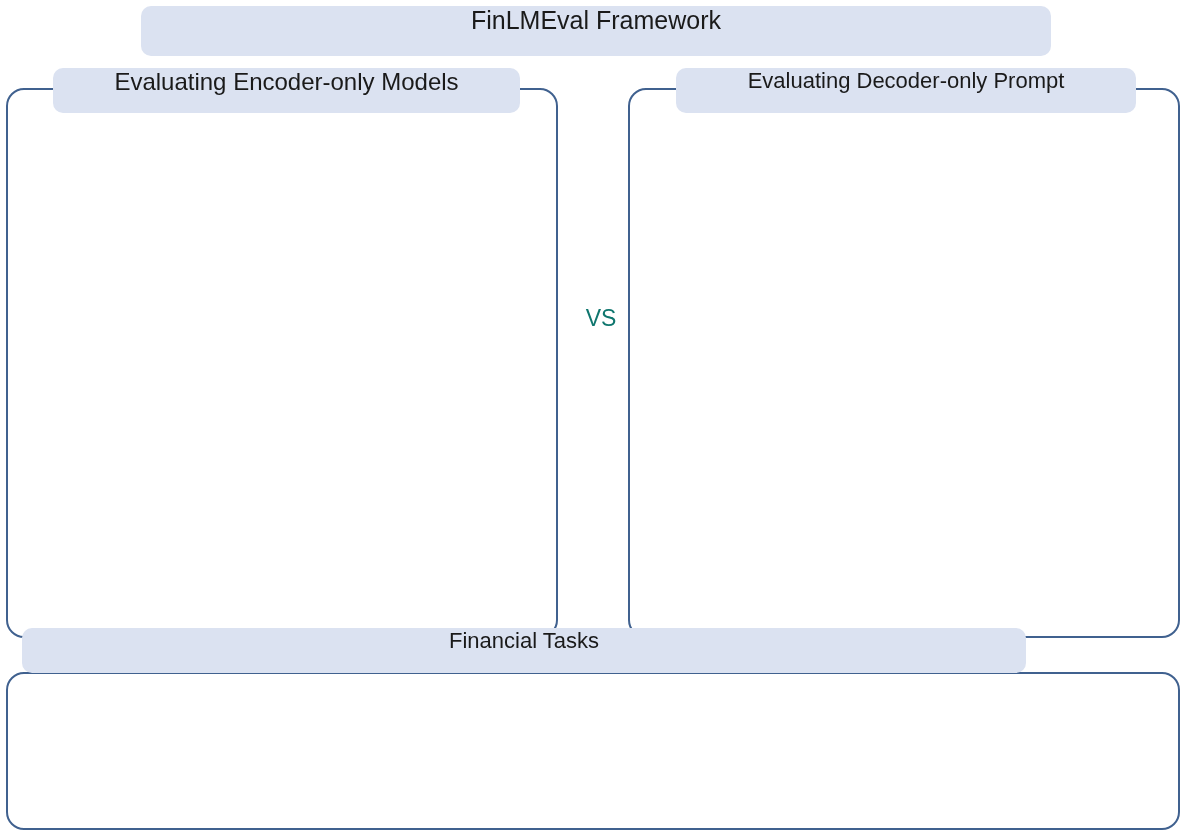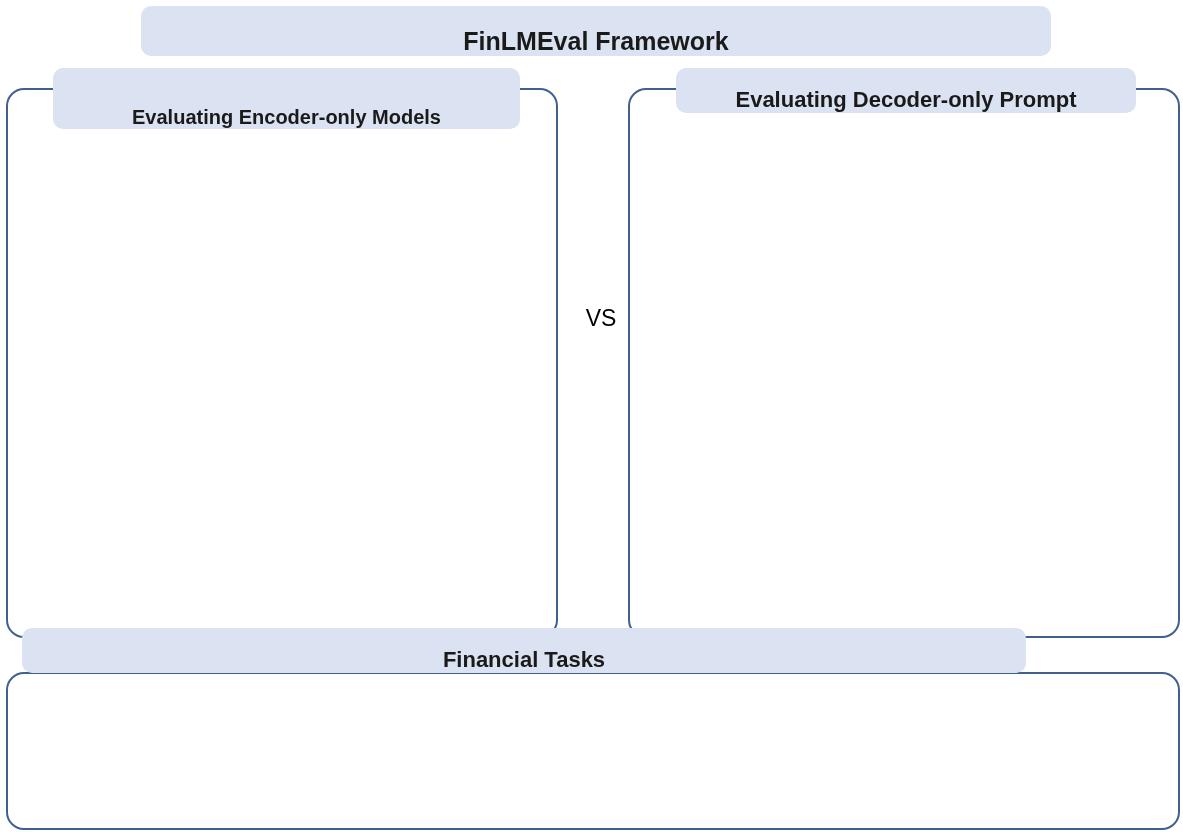--- a/index.html
+++ b/index.html
@@ -10,43 +10,42 @@
     color:#111;
     position:relative;
     overflow:hidden;
   }
   .abs{position:absolute;}
 
   
   .band{
     background:#dbe2f1;
     border-radius:10px;
-    display:flex;align-items:flex-end;justify-content:center;
+    display:flex;align-items:flex-start;justify-content:center;
     color:#1a1a1a;
     z-index:5;
-    font-weight:bold;
   }
   #framework-band{left:141px;top:6px;width:910px;height:50px;font-size:25px;}
-  #encoder-band{left:53px;top:68px;width:467px;height:61px;font-size:20px;}
+  #encoder-band{left:53px;top:68px;width:467px;height:45px;font-size:24px;}
   #decoder-band{left:676px;top:68px;width:460px;height:45px;font-size:22px;}
   #tasks-band{left:22px;top:628px;width:1004px;height:45px;font-size:22px;}
 
   
   .panel{
     border:2px solid #40618f;
     border-radius:18px;
     background:#ffffff;
     z-index:1;
   }
   #encoder-panel{left:6px;top:88px;width:548px;height:546px;}
   #decoder-panel{left:628px;top:88px;width:548px;height:546px;}
   #tasks-panel{left:6px;top:672px;width:1170px;height:154px;}
 
   
-  #vs{left:571px;top:305px;width:60px;text-align:center;font-size:23px;color:#000000;}
+  #vs{left:571px;top:305px;width:60px;text-align:center;font-size:23px;color:#0f766e;}
 
   
   #encoder-desc{
     left:52px;top:128px;width:480px;
     font-size:23px;line-height:32px;color:#111;
   }
   #positive-box{
     left:66px;top:261px;width:92px;height:34px;
     border:1.6px solid #333;background:#fff;
     display:flex;align-items:center;justify-content:center;

